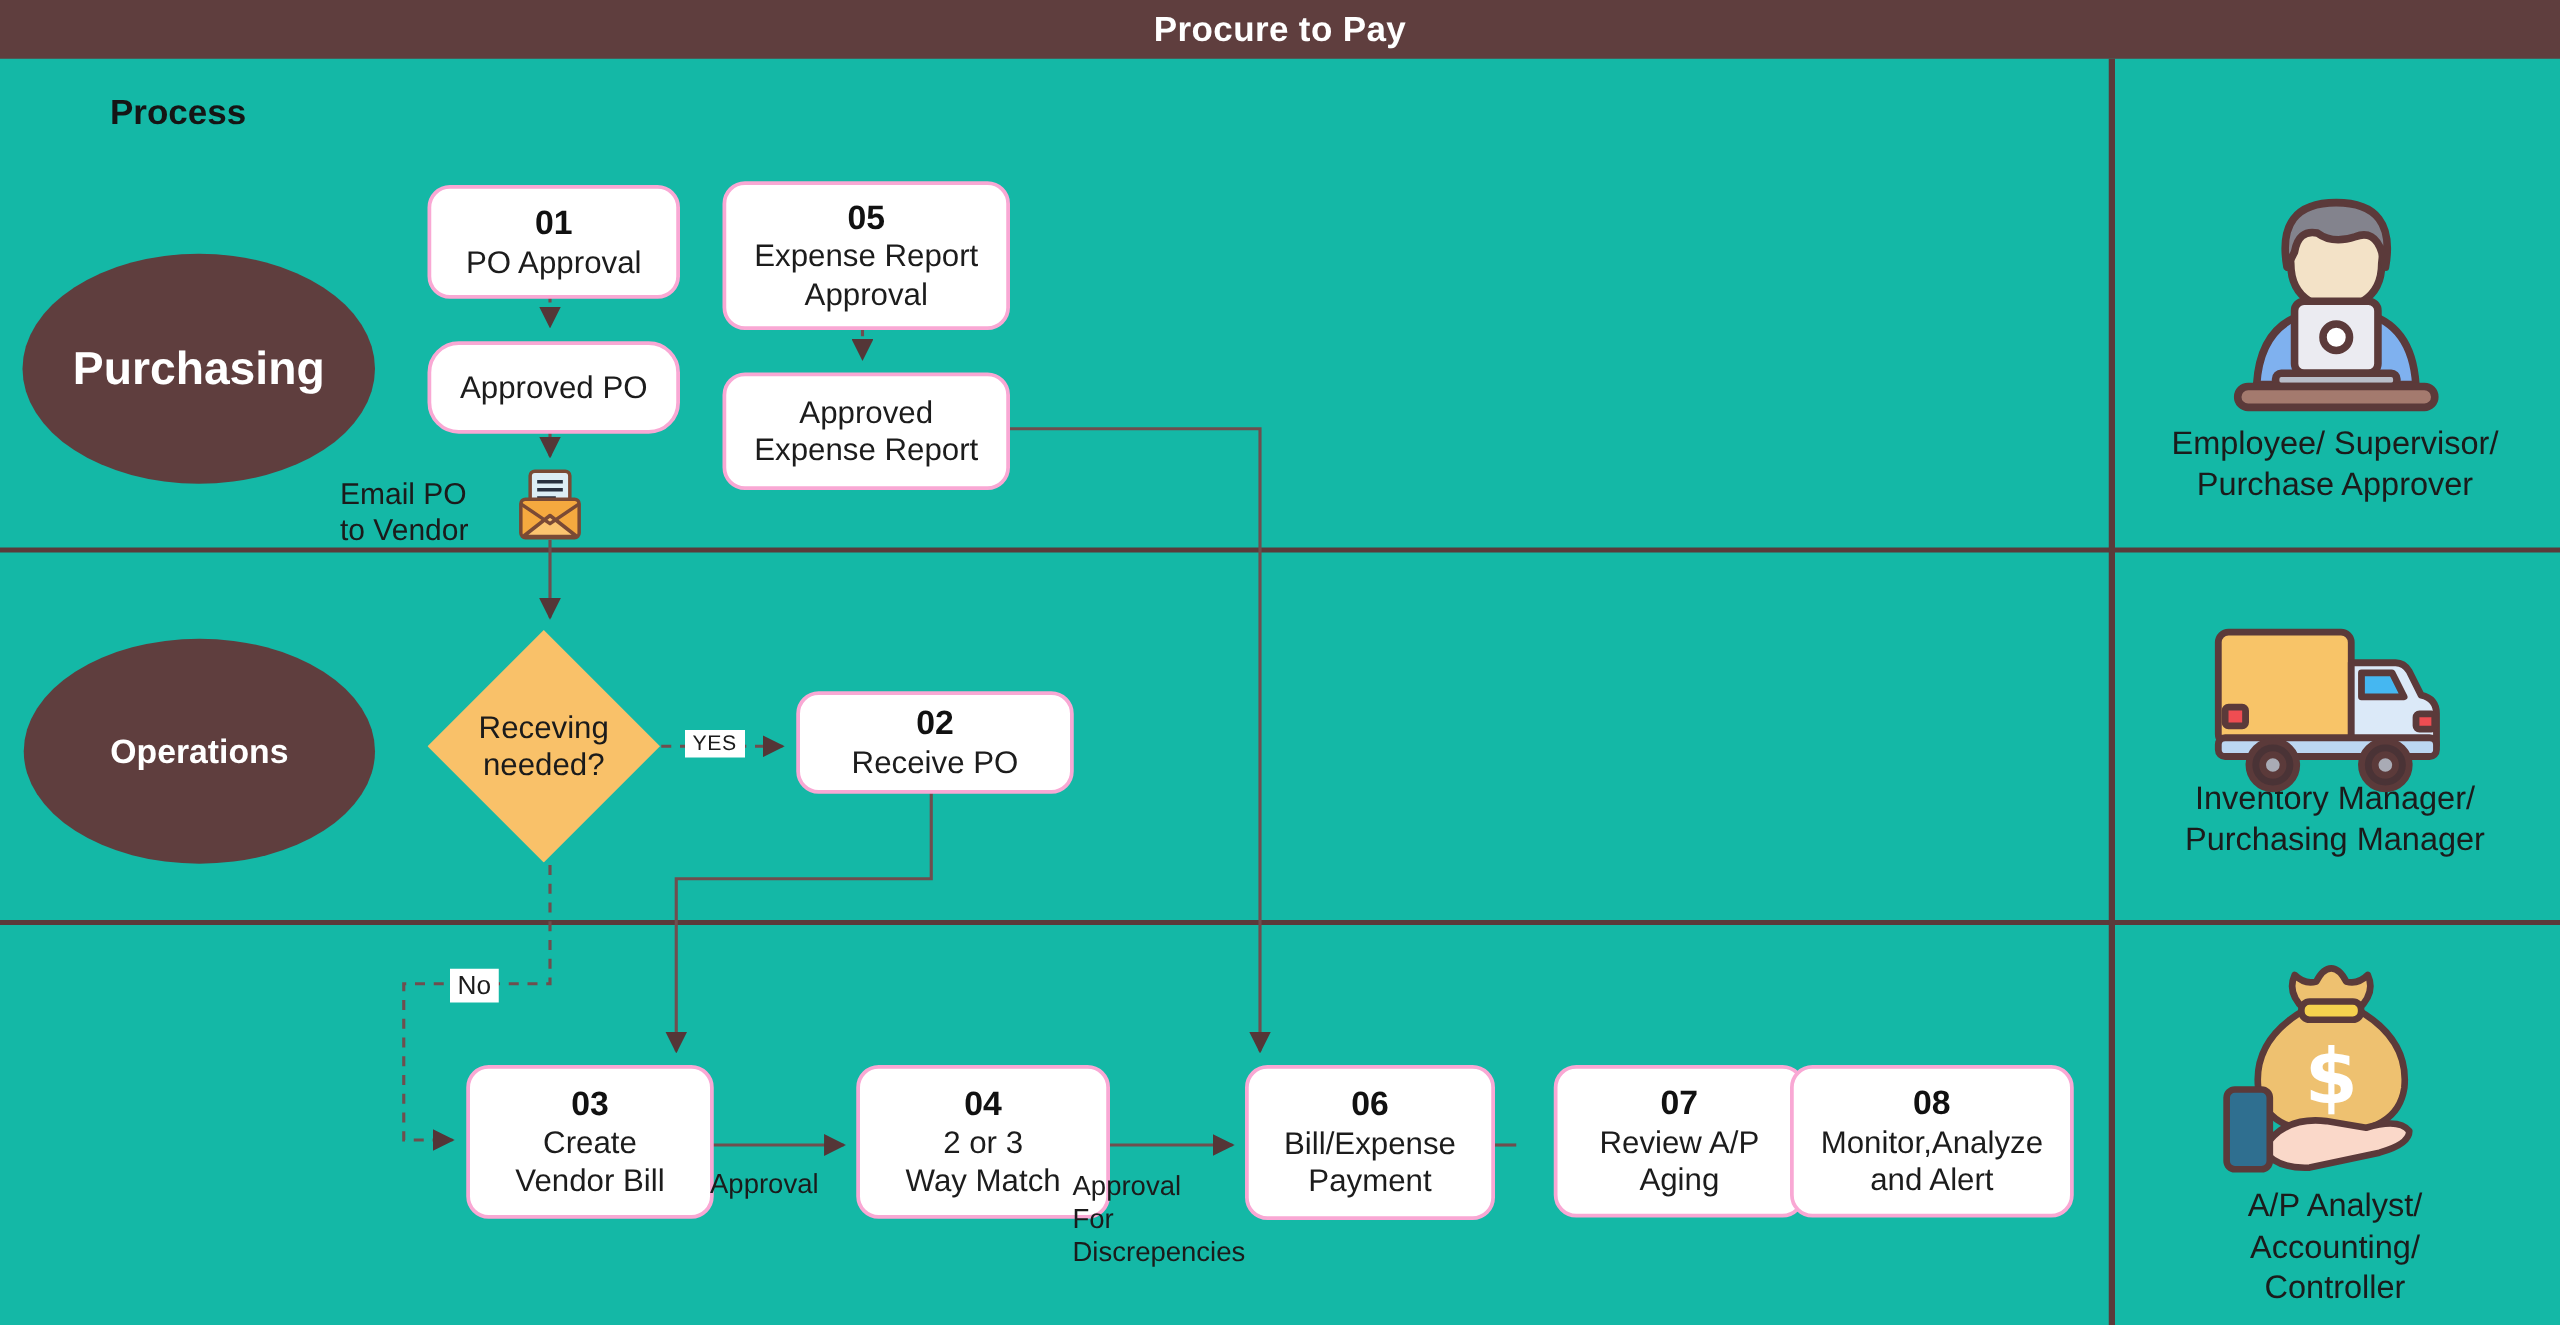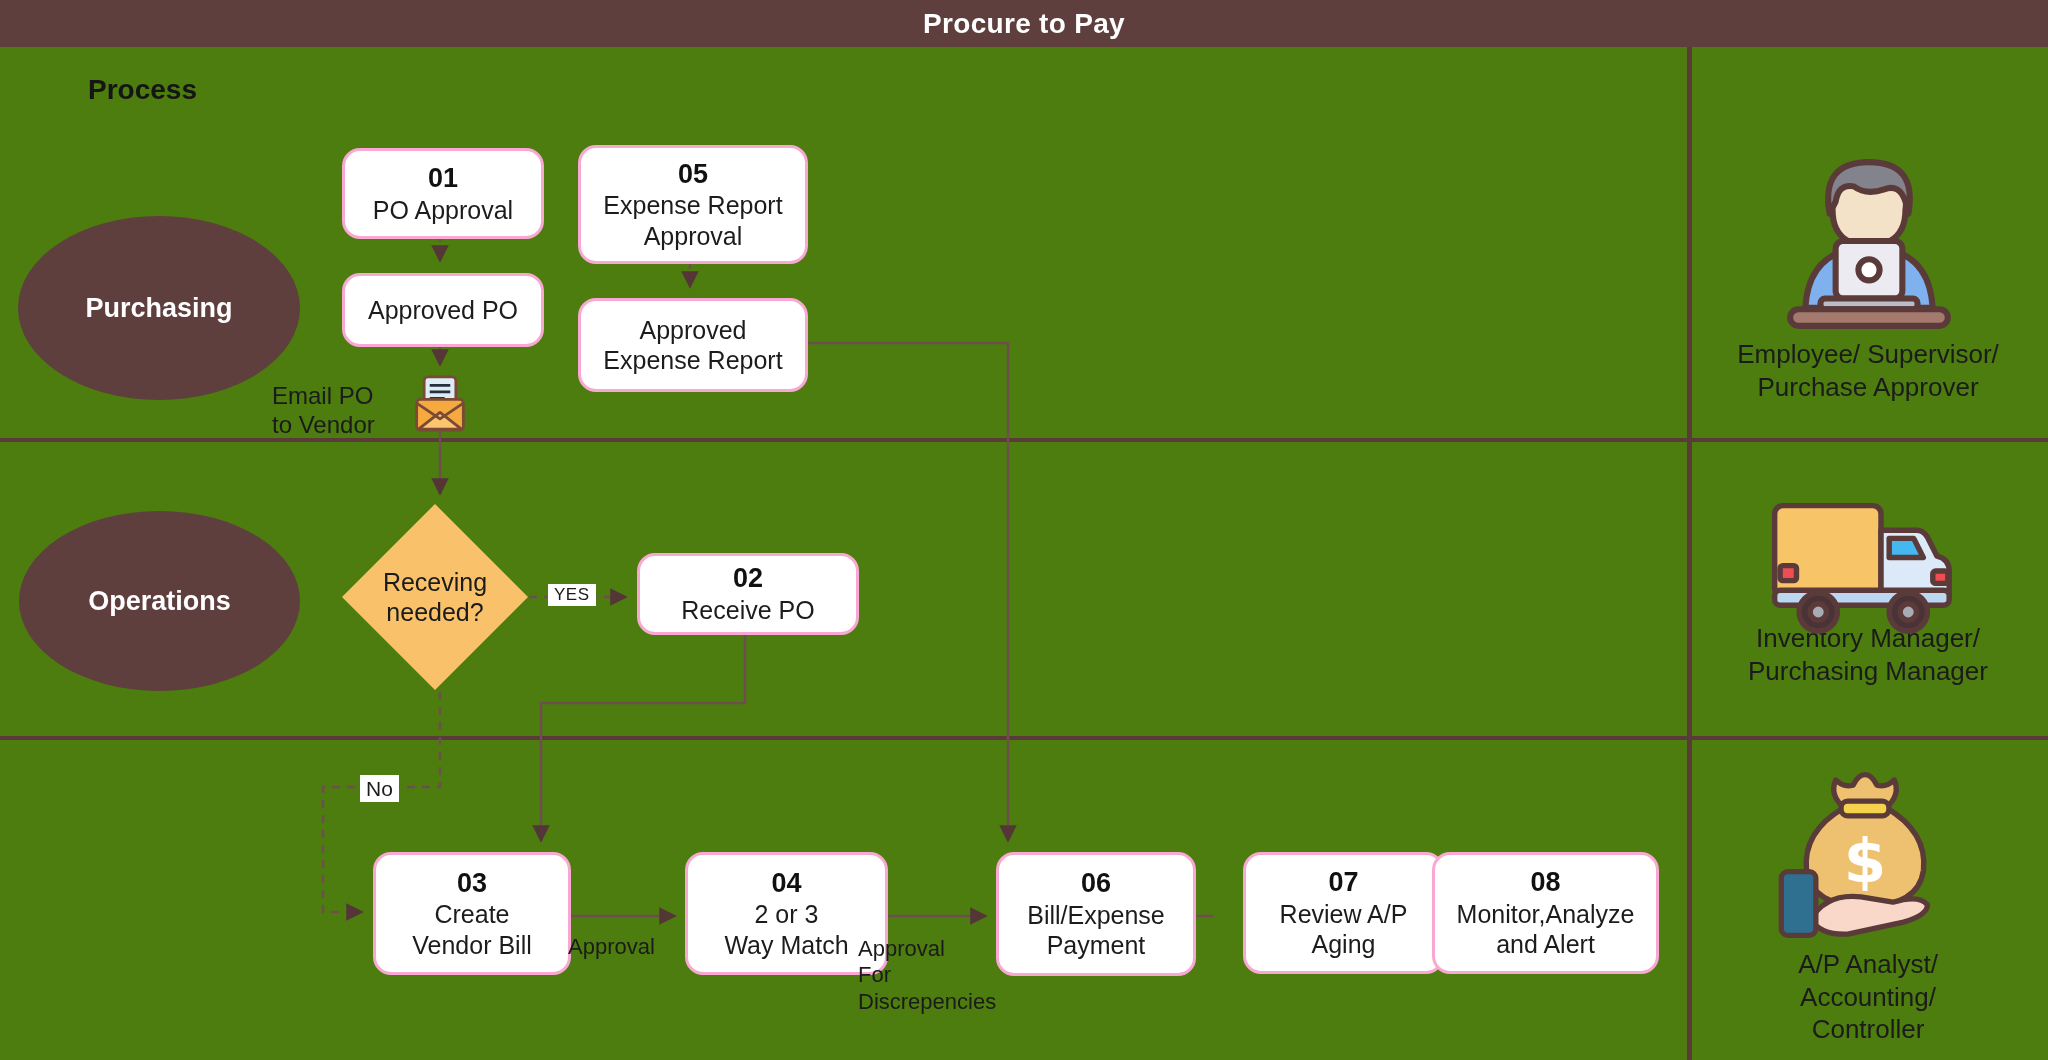--- a/index.html
+++ b/index.html
@@ -1,17 +1,17 @@
 <!DOCTYPE html>
 <html><head>
 <meta charset="utf-8">
 <style>
   html,body{margin:0;padding:0;background:#fff;}
   .canvas{
-    position:relative;width:2048px;height:1060px;background:#4d7c0f;overflow:hidden;
+    position:relative;width:2048px;height:1060px;background:#14b8a6;overflow:hidden;
     font-family:"Liberation Sans", sans-serif;color:#1c1c1c;
   }
   .abs{position:absolute;}
   .preline{white-space:pre-line;}
   .titlebar{
     left:0;top:0;width:2048px;height:47px;background:#5f3e3e;
     display:flex;align-items:center;justify-content:center;
   }
   .titlebar span{color:#fff;font-size:28px;font-weight:bold;letter-spacing:.3px;}
   .col-header{font-size:28px;font-weight:bold;color:#151515;}
@@ -70,37 +70,37 @@
       <path d="M529 597 H626" stroke-dasharray="8 7" marker-end="url(#ah)"></path>
       <path d="M745 631 V703 H541 V841" marker-end="url(#ah)"></path>
       <path d="M440 692 V787 H323 V912 H362" stroke-dasharray="8 7" marker-end="url(#ah)"></path>
       <path d="M567 916 H675" marker-end="url(#ah)"></path>
       <path d="M882 916 H986" marker-end="url(#ah)"></path>
       <path d="M1190 916 H1213"></path>
       <path d="M1408 916 H1432"></path>
     </g>
   </svg>
 
-  <div class="abs lane-ellipse" style="left:18px;top:216px;width:282px;height:184px;font-size:27px;">
+  <div class="abs lane-ellipse" style="left:18px;top:203px;width:282px;height:184px;font-size:37px;">
     <span class="preline">Purchasing</span>
   </div>
   <div class="abs lane-ellipse" style="left:19px;top:511px;width:281px;height:180px;font-size:27px;">
     <span class="preline">Operations</span>
   </div>
 
   <div class="abs step-box" style="left:342px;top:148px;width:196px;height:85px;">
     <span class="step-num">01</span>
     <span class="step-label preline">PO Approval</span>
   </div>
   <div class="abs step-box" style="left:578px;top:145px;width:224px;height:113px;">
     <span class="step-num">05</span>
     <span class="step-label preline">Expense Report
 Approval</span>
   </div>
-  <div class="abs step-box" style="left:342px;top:273px;width:196px;height:68px;">
+  <div class="abs step-box" style="left:342px;top:273px;width:196px;height:68px;border-radius:25px;">
     <span class="step-label preline">Approved PO</span>
   </div>
   <div class="abs step-box" style="left:578px;top:298px;width:224px;height:88px;">
     <span class="step-label preline">Approved
 Expense Report</span>
   </div>
 
   <div class="abs icon-wrap" style="left:412px;top:374px;width:56px;height:60px;">
     <svg width="56" height="60" viewBox="0 0 60 64">
       <g stroke="#7a4a35" stroke-width="3" stroke-linejoin="round">

